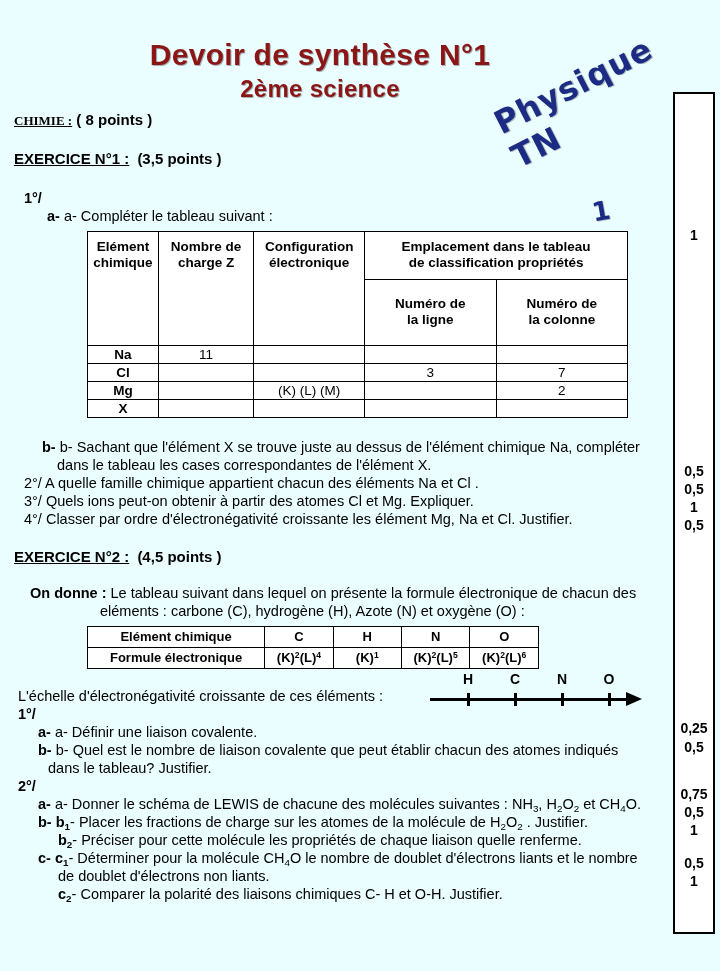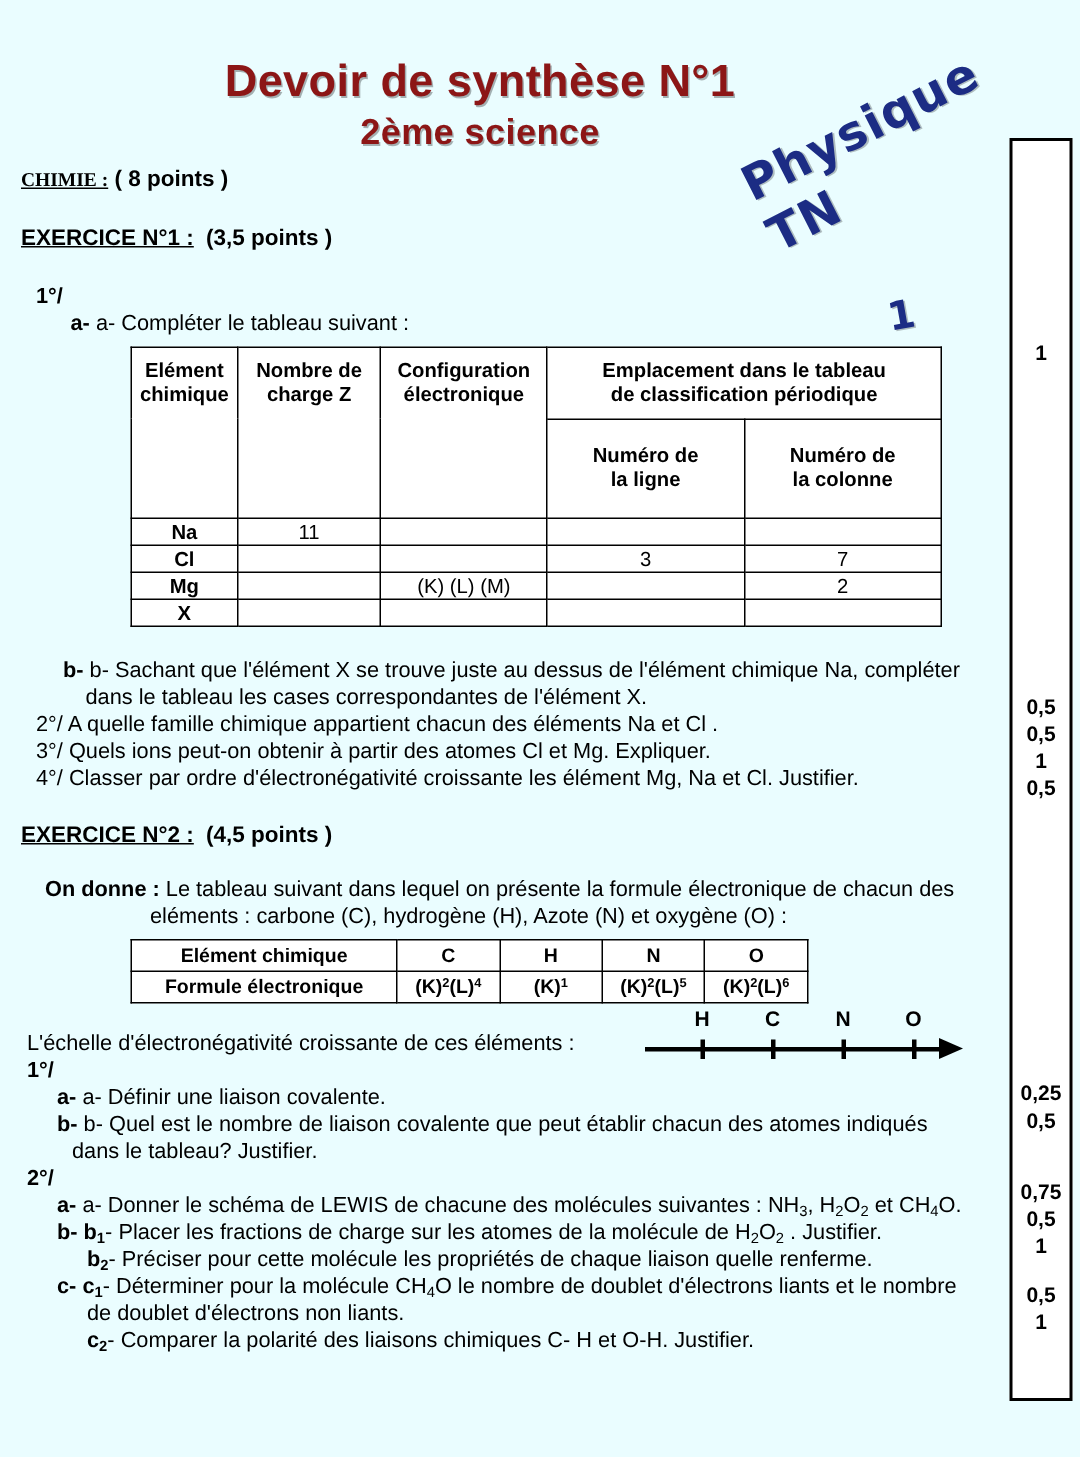--- a/index.html
+++ b/index.html
@@ -155,21 +155,21 @@
       <th class="c-z hcell-tall" rowspan="2">
         <span>Nombre de</span><br>
         <span>charge Z</span>
       </th>
       <th class="c-conf hcell-tall" rowspan="2">
         <span>Configuration</span><br>
         <span>électronique</span>
       </th>
       <th class="hcell-top" colspan="2">
         <span>Emplacement dans le tableau</span><br>
-        <span>de classification périodique</span>
+        <span>de classification propriétés</span>
       </th>
     </tr>
     <tr>
       <th class="c-lig hcell-sub">
         <span>Numéro de</span><br>
         <span>la  ligne</span>
       </th>
       <th class="c-col hcell-sub">
         <span>Numéro de</span><br>
         <span>la colonne</span>

